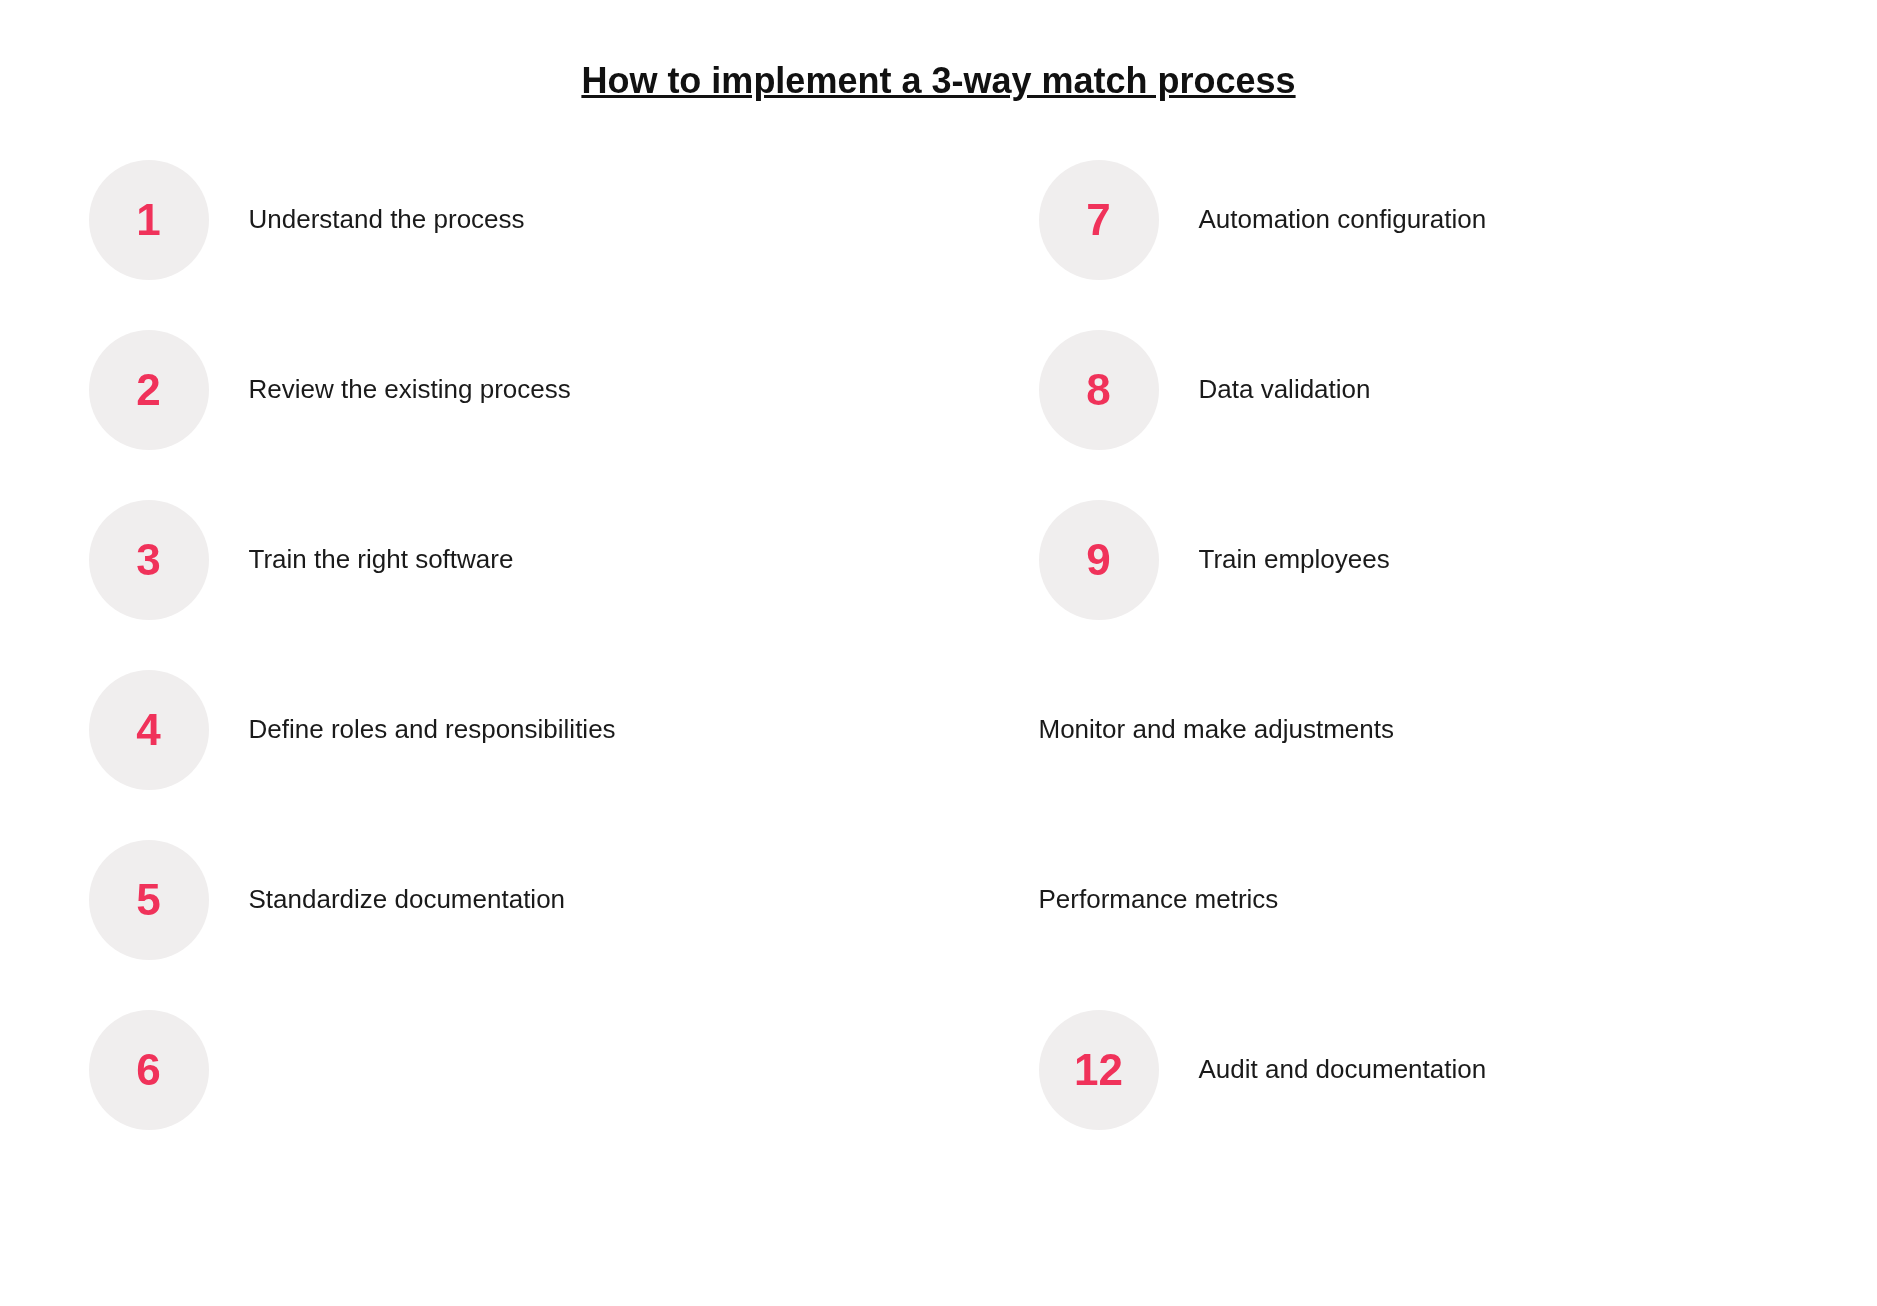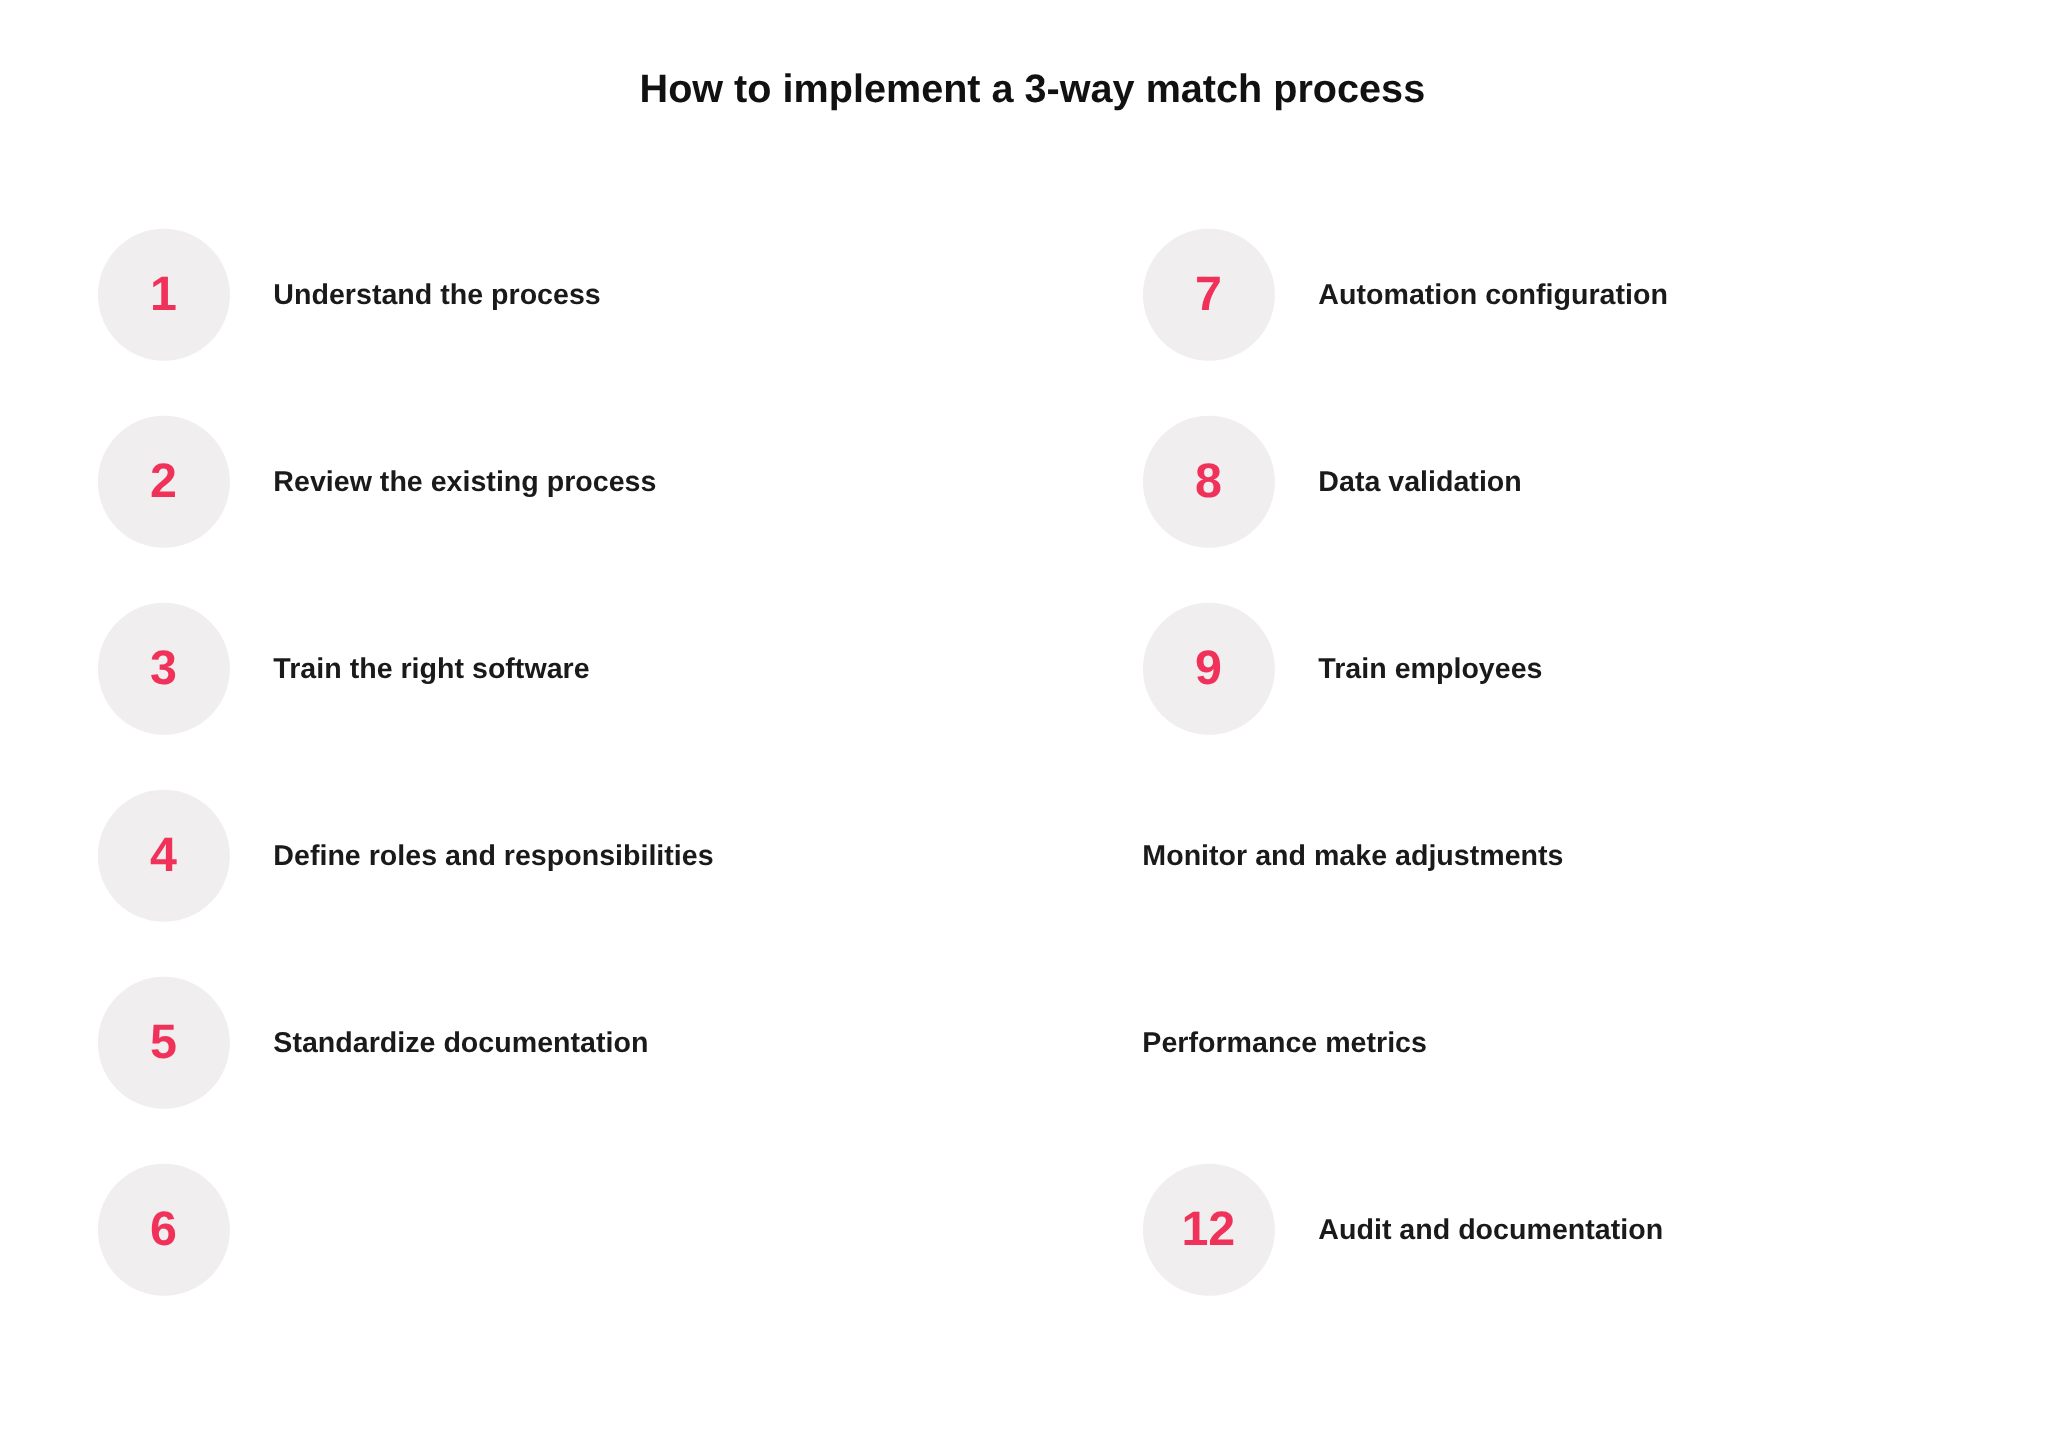--- a/index.html
+++ b/index.html
@@ -17,21 +17,22 @@
       flex-direction: column;
       align-items: center;
       padding: 60px 80px;
     }
 
     .page-title {
       font-size: 36px;
       font-weight: 800;
       color: #111111;
       text-align: center;
-      margin-bottom: 96px;
+      margin-bottom: 48px;
+      text-decoration: underline;
     }
 
     .items-grid {
       display: grid;
       grid-template-columns: 1fr 1fr;
       column-gap: 200px;
       row-gap: 30px;
       width: 100%;
       max-width: 1700px;
     }
@@ -55,21 +56,21 @@
     }
 
     .circle-number {
       font-size: 44px;
       font-weight: 700;
       color: #f0325a;
     }
 
     .item-label {
       font-size: 26px;
-      font-weight: 700;
+      font-weight: 400;
       color: #1a1a1a;
       line-height: 1.3;
     }
   </style>
 </head>
 <body>
 
 <h1 class="page-title">How to implement a 3-way match process</h1>
 
 <div class="items-grid">

